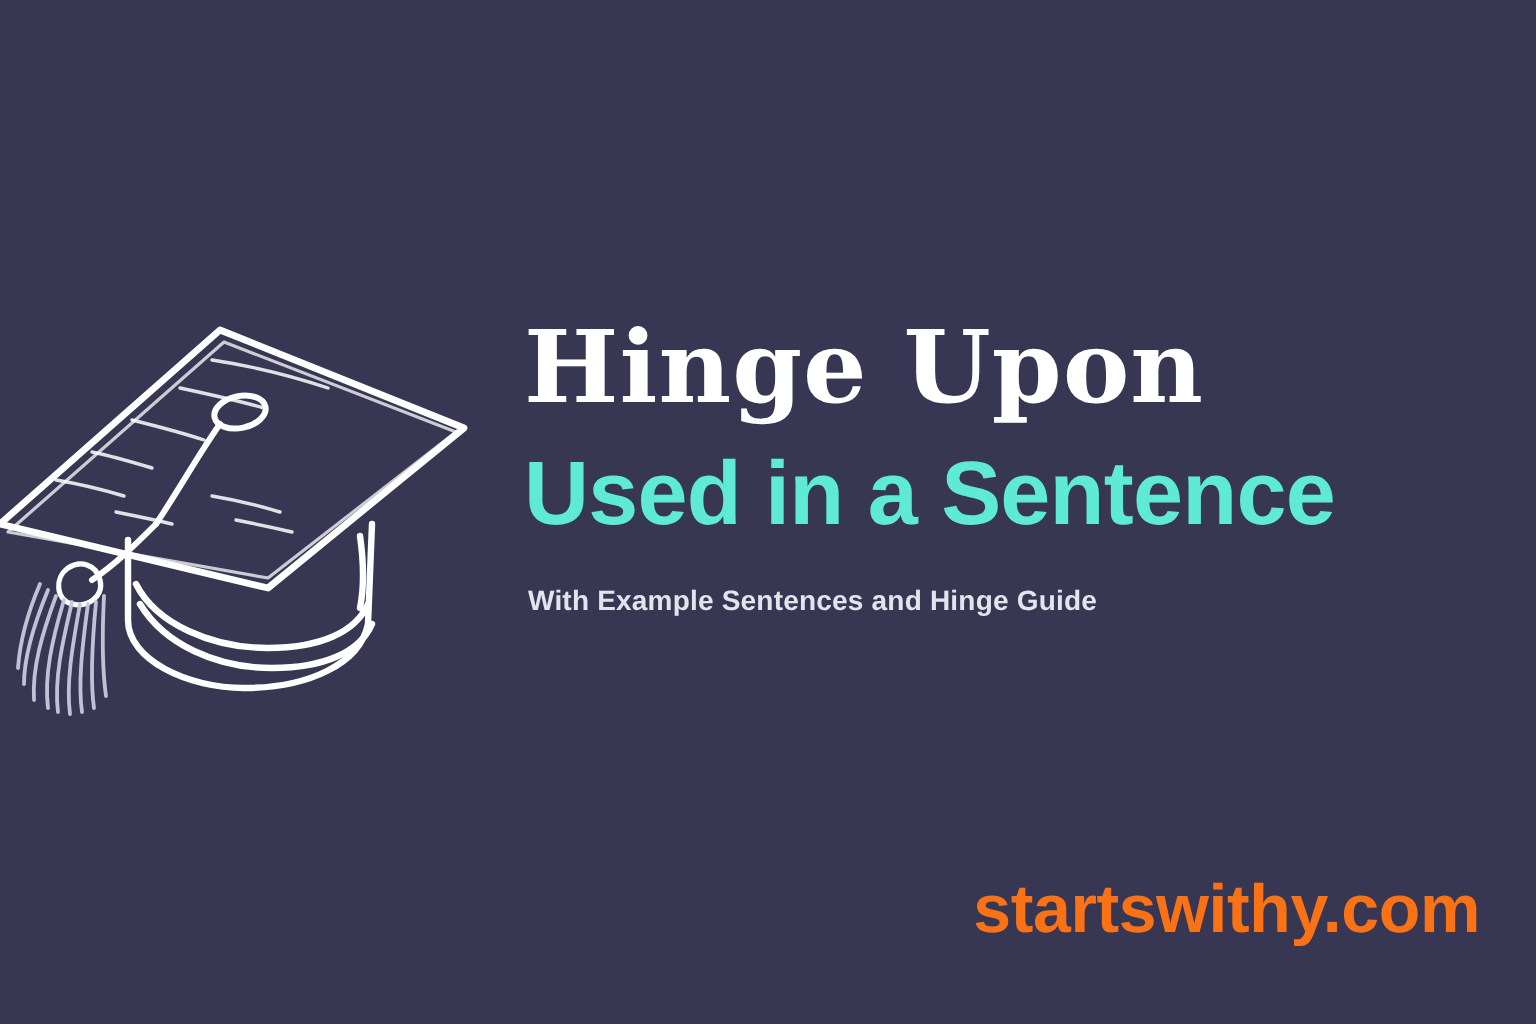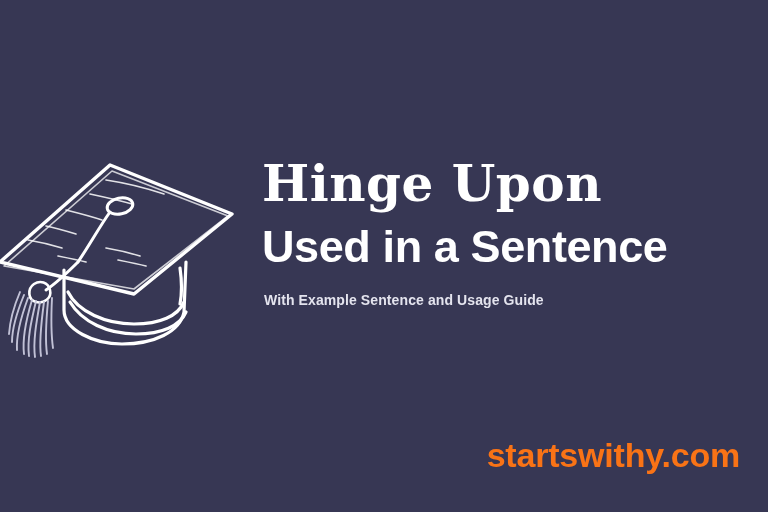--- a/index.html
+++ b/index.html
@@ -42,21 +42,21 @@
     letter-spacing: 0.5px;
     margin: 0;
     white-space: nowrap;
   }
 
   .headline-sans {
     font-family: "Liberation Sans", sans-serif;
     font-weight: 700;
     font-size: 45px;
     line-height: 1.05;
-    color: #ffffff;
+    color: #5eead4;
     letter-spacing: -0.4px;
     margin: 14px 0 0 0;
     white-space: nowrap;
   }
 
   .subhead {
     font-family: "Liberation Sans", sans-serif;
     font-weight: 700;
     font-size: 14px;
     color: #e4e4ee;
@@ -132,18 +132,18 @@
         <path d="M30 153 C23 170 18 186 18 200"></path>
         <path d="M58 156 C57 176 57 192 59 206"></path>
         <path d="M26 150 C20 164 16 178 15 192"></path>
       </g>
     </svg>
   </div>
 
   <div class="text-block">
     <h1 class="headline-serif">Hinge Upon</h1>
     <h2 class="headline-sans">Used in a Sentence</h2>
-    <p class="subhead">With Example Sentence and Usage Guide</p>
+    <p class="subhead">With Example Sentences and Hinge Guide</p>
   </div>
 
   <div class="brand">startswithy.com</div>
 
 </div>
 
 </body></html>

